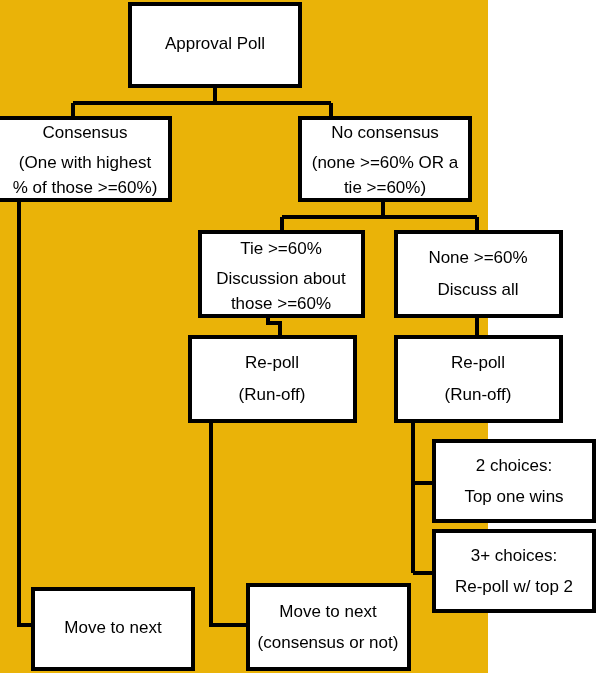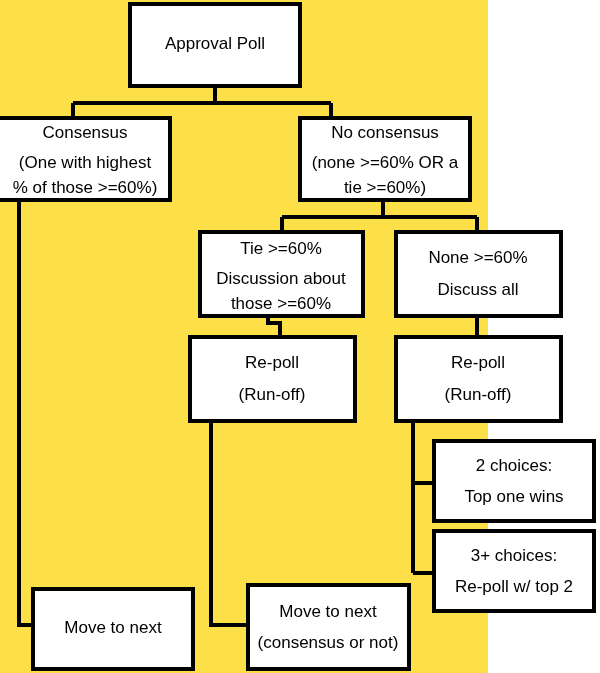--- a/index.html
+++ b/index.html
@@ -11,21 +11,21 @@
   body {
     width: 600px;
     height: 673px;
     overflow: hidden;
     font-family: "Liberation Sans", sans-serif;
   }
   #flowchart-root {
     position: relative;
     width: 488px;
     height: 673px;
-    background: #fde047;
+    background: #eab308;
   }
   svg.flow-svg {
     position: absolute;
     left: 0;
     top: 0;
     width: 600px;
     height: 673px;
     display: block;
   }
   .node-box {

